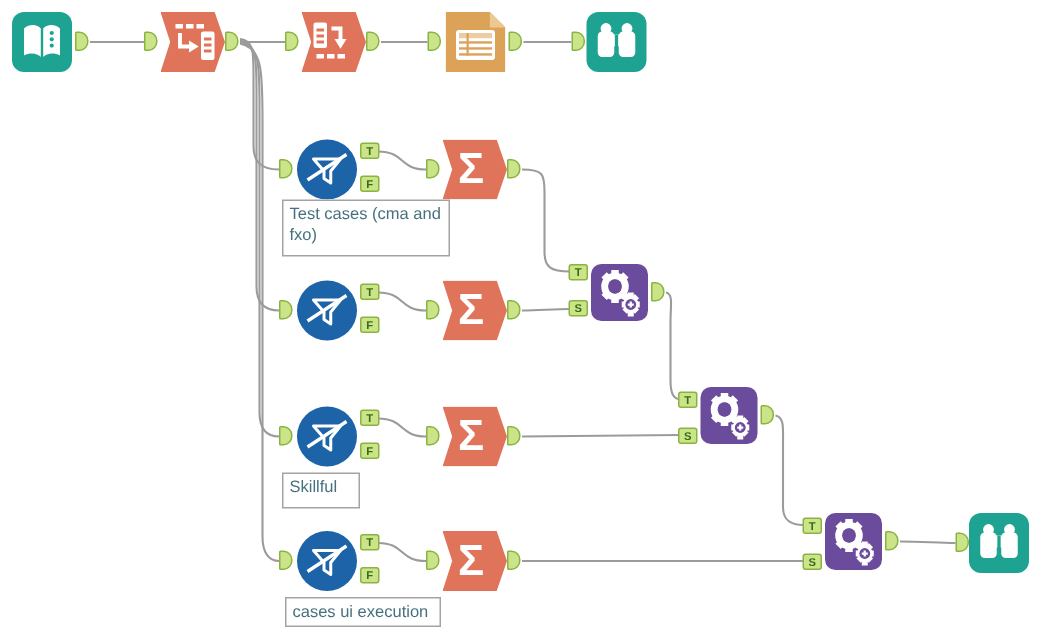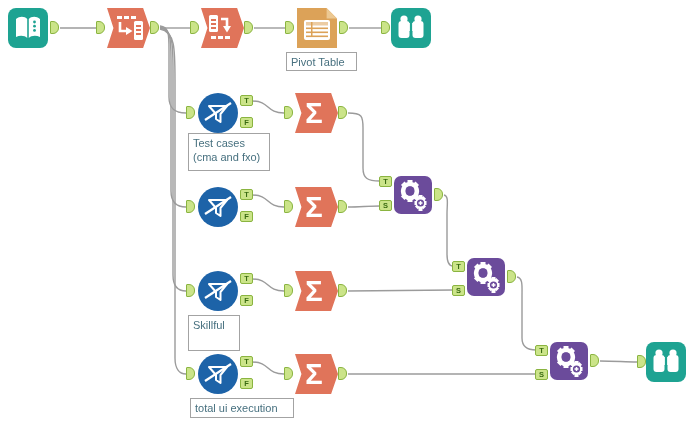--- a/index.html
+++ b/index.html
@@ -105,21 +105,20 @@
     <svg class="icn" width="40" height="40" viewBox="0 0 40 40">
       <rect x="7" y="12" width="26" height="20" rx="2" fill="#fff"></rect>
       <rect x="9" y="14" width="22" height="3.5" fill="#dca258" opacity="0.55"></rect>
       <rect x="9" y="19.5" width="22" height="1.6" fill="#dca258"></rect>
       <rect x="9" y="23.5" width="22" height="1.6" fill="#dca258"></rect>
       <rect x="9" y="27.5" width="22" height="1.6" fill="#dca258"></rect>
       <rect x="14" y="14" width="1.5" height="15" fill="#dca258"></rect>
     </svg>
   </div>
   <div class="anchor" style="left:339px;top:21px;"></div>
-  <div class="note" style="left:286px;top:52px;width:71px;height:19px;">Pivot Table</div>
 
   <div class="anchor" style="left:381px;top:21px;"></div>
   <div class="tool sq teal" style="left:391px;top:8px;">
     <svg class="icn" width="40" height="40" viewBox="0 0 40 40">
       <circle cx="13" cy="11" r="3.6" fill="#fff"></circle>
       <circle cx="27" cy="11" r="3.6" fill="#fff"></circle>
       <rect x="7.5" y="13" width="11" height="17" rx="3" fill="#fff"></rect>
       <rect x="21.5" y="13" width="11" height="17" rx="3" fill="#fff"></rect>
       <rect x="17" y="15" width="6" height="8" fill="#fff"></rect>
       <rect x="18.9" y="15" width="2.2" height="9" fill="#1ea392"></rect>
@@ -128,21 +127,21 @@
 
   <div class="anchor" style="left:186px;top:106px;"></div>
   <div class="tool blue" style="left:198px;top:93px;">
     <svg class="icn" width="40" height="40" viewBox="0 0 40 40">
       <path d="M11,13 H29 L22.5,21 V29 L18,26 V21 Z" stroke="#fff" stroke-width="2" fill="none" stroke-linejoin="round"></path>
       <path d="M7,27 L33,10" stroke="#fff" stroke-width="2.2"></path>
     </svg>
   </div>
   <div class="lanchor" style="left:240px;top:95px;">T</div>
   <div class="lanchor" style="left:240px;top:117px;">F</div>
-  <div class="note" style="left:188px;top:133px;width:82px;height:38px;">Test cases (cma and fxo)</div>
+  <div class="note" style="left:188px;top:133px;width:112px;height:38px;">Test cases (cma and fxo)</div>
 
   <div class="anchor" style="left:284px;top:106px;"></div>
   <div class="tool banner" style="left:295px;top:93px;">
     <div class="sigma">Σ</div>
   </div>
   <div class="anchor" style="left:338px;top:106px;"></div>
 
   <div class="anchor" style="left:186px;top:200px;"></div>
   <div class="tool blue" style="left:198px;top:187px;">
     <svg class="icn" width="40" height="40" viewBox="0 0 40 40">
@@ -161,38 +160,38 @@
 
   <div class="anchor" style="left:186px;top:284px;"></div>
   <div class="tool blue" style="left:198px;top:271px;">
     <svg class="icn" width="40" height="40" viewBox="0 0 40 40">
       <path d="M11,13 H29 L22.5,21 V29 L18,26 V21 Z" stroke="#fff" stroke-width="2" fill="none" stroke-linejoin="round"></path>
       <path d="M7,27 L33,10" stroke="#fff" stroke-width="2.2"></path>
     </svg>
   </div>
   <div class="lanchor" style="left:240px;top:273px;">T</div>
   <div class="lanchor" style="left:240px;top:295px;">F</div>
-  <div class="note" style="left:188px;top:315px;width:52px;height:36px;">Skillful</div>
+  <div class="note" style="left:188px;top:315px;width:52px;height:24px;">Skillful</div>
 
   <div class="anchor" style="left:284px;top:284px;"></div>
   <div class="tool banner" style="left:295px;top:271px;">
     <div class="sigma">Σ</div>
   </div>
   <div class="anchor" style="left:338px;top:284px;"></div>
 
   <div class="anchor" style="left:186px;top:367px;"></div>
   <div class="tool blue" style="left:198px;top:354px;">
     <svg class="icn" width="40" height="40" viewBox="0 0 40 40">
       <path d="M11,13 H29 L22.5,21 V29 L18,26 V21 Z" stroke="#fff" stroke-width="2" fill="none" stroke-linejoin="round"></path>
       <path d="M7,27 L33,10" stroke="#fff" stroke-width="2.2"></path>
     </svg>
   </div>
   <div class="lanchor" style="left:240px;top:356px;">T</div>
   <div class="lanchor" style="left:240px;top:378px;">F</div>
-  <div class="note" style="left:190px;top:398px;width:104px;height:20px;">total ui execution</div>
+  <div class="note" style="left:190px;top:398px;width:104px;height:20px;">cases ui execution</div>
 
   <div class="anchor" style="left:284px;top:367px;"></div>
   <div class="tool banner" style="left:295px;top:354px;">
     <div class="sigma">Σ</div>
   </div>
   <div class="anchor" style="left:338px;top:367px;"></div>
 
   <div class="lanchor" style="left:379px;top:176px;">T</div>
   <div class="lanchor" style="left:379px;top:200px;">S</div>
   <div class="tool purple" style="left:394px;top:176px;">

